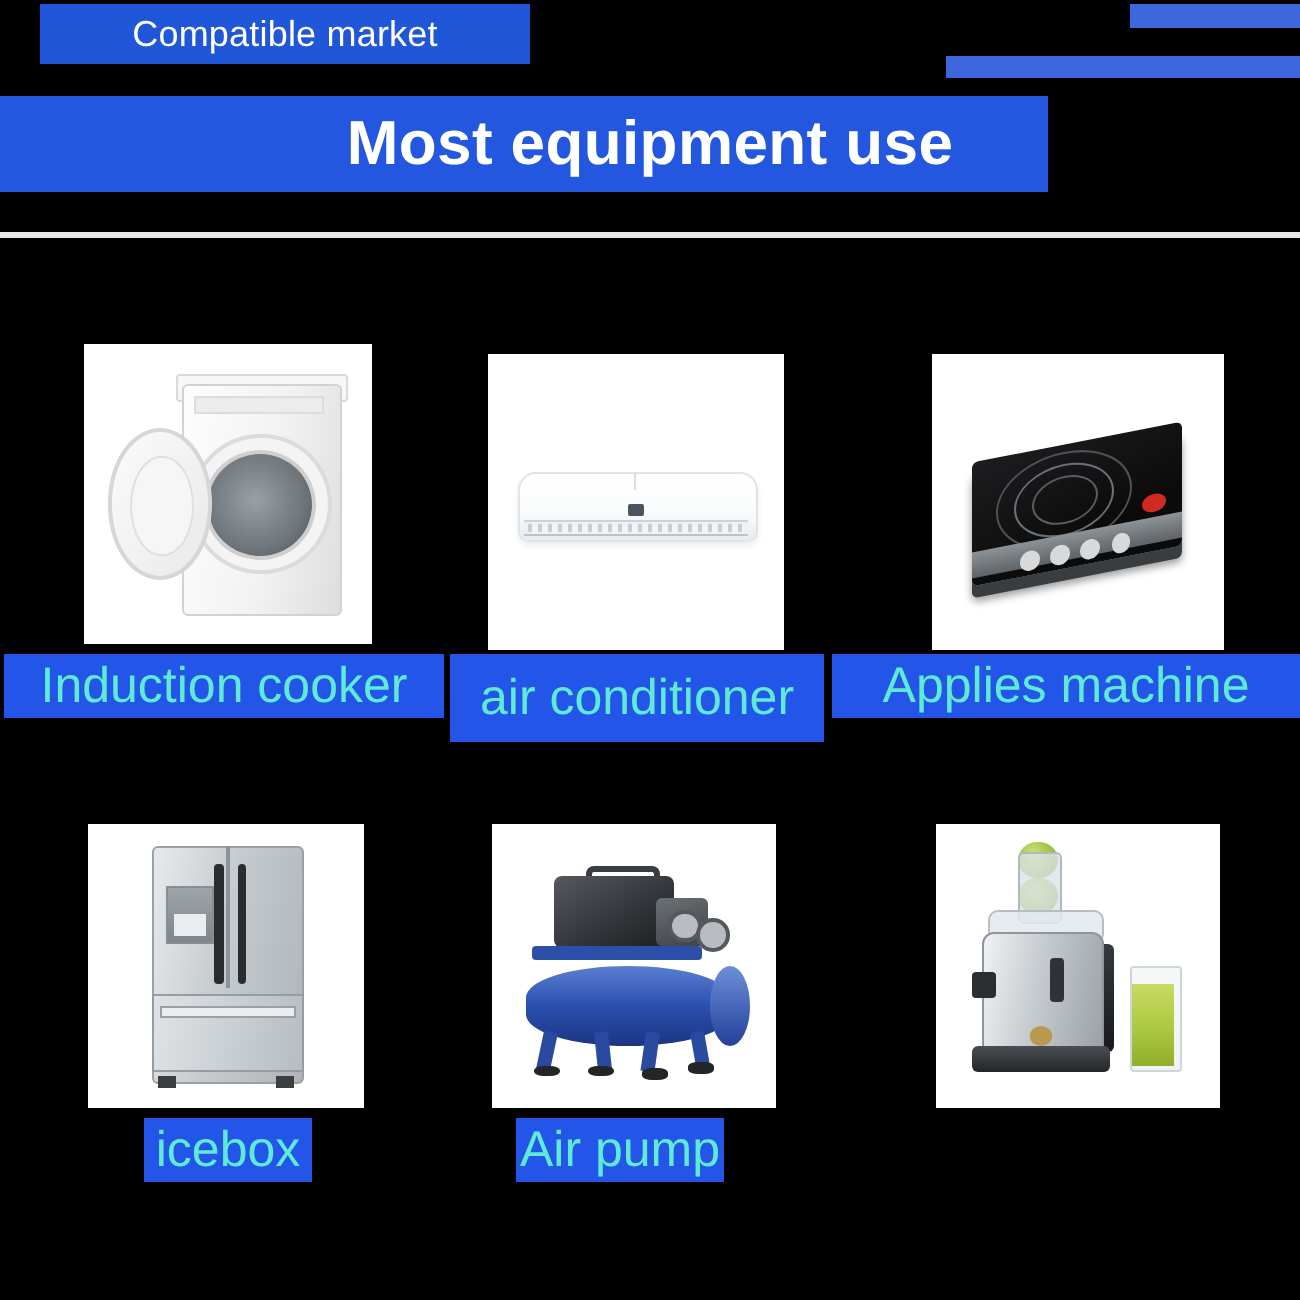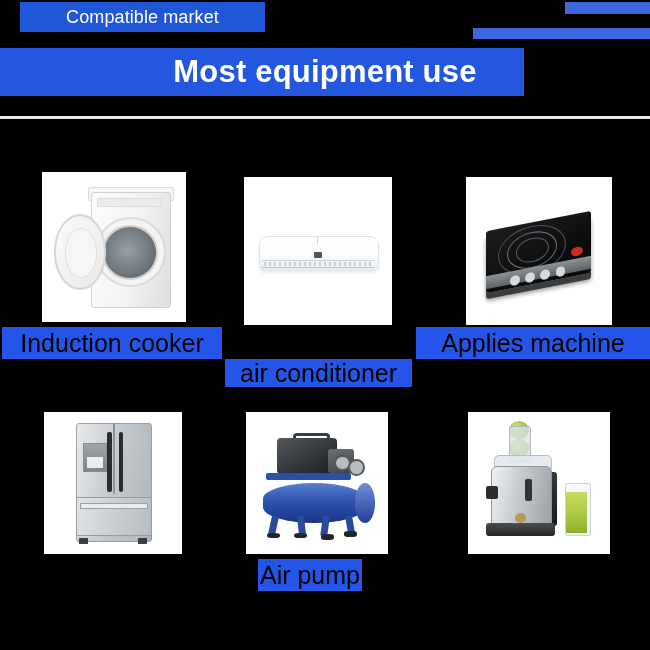--- a/index.html
+++ b/index.html
@@ -109,29 +109,29 @@
     color: #0b1233;
     font-size: 25px;
     line-height: 1;
     display: flex;
     align-items: center;
     justify-content: center;
     white-space: nowrap;
     box-sizing: border-box;
   }
   .caption.dark {
-    color: #000000;
+    color: #5eead4;
   }
 
   
   #photo-washing-machine { left: 42px;  top: 172px; width: 144px; height: 150px; }
   #cap-induction-cooker  { left: 2px;   top: 327px; width: 220px; height: 32px; }
 
   #photo-air-conditioner { left: 244px; top: 177px; width: 148px; height: 148px; }
-  #cap-air-conditioner   { left: 225px; top: 327px; width: 187px; height: 28px; margin-top: 32px; }
+  #cap-air-conditioner   { left: 225px; top: 327px; width: 187px; height: 44px; }
 
   #photo-induction-hob   { left: 466px; top: 177px; width: 146px; height: 148px; }
   #cap-washing-machine   { left: 416px; top: 327px; width: 234px; height: 32px; }
 
   
   #photo-refrigerator    { left: 44px;  top: 412px; width: 138px; height: 142px; }
   #cap-icebox            { left: 72px;  top: 559px; width: 84px;  height: 32px; }
 
   #photo-air-pump        { left: 246px; top: 412px; width: 142px; height: 142px; }
   #cap-air-pump          { left: 258px; top: 559px; width: 104px; height: 32px; }
@@ -444,20 +444,21 @@
       <div class="fr-seam"></div>
       <div class="fr-dispenser"></div>
       <div class="fr-handleL"></div>
       <div class="fr-handleR"></div>
       <div class="fr-drawer"></div>
       <div class="fr-drawer-handle"></div>
       <div class="fr-footL"></div>
       <div class="fr-footR"></div>
     </div>
   </div>
+  <div class="caption dark" id="cap-icebox">icebox</div>
 
   <div class="photo" id="photo-air-pump">
     <div class="art">
       <div class="ap-handle"></div>
       <div class="ap-motor"></div>
       <div class="ap-head"></div>
       <div class="ap-gauge1"></div>
       <div class="ap-gauge2"></div>
       <div class="ap-frame"></div>
       <div class="ap-tank"></div>

